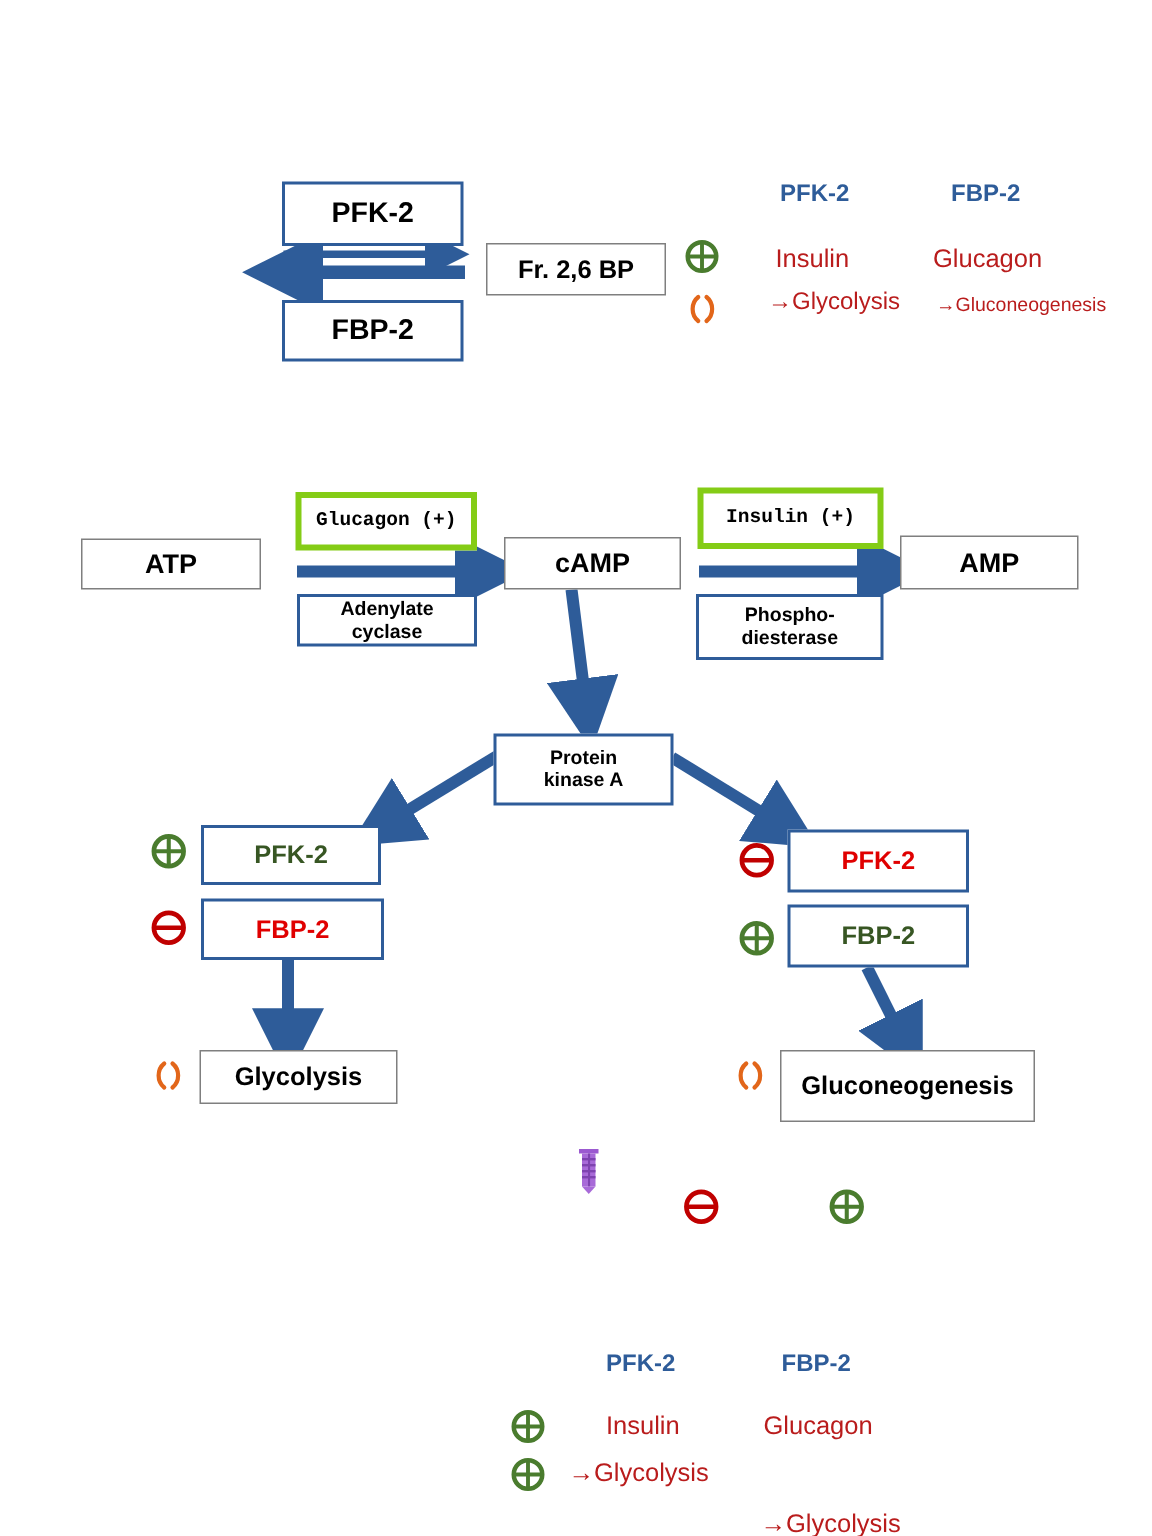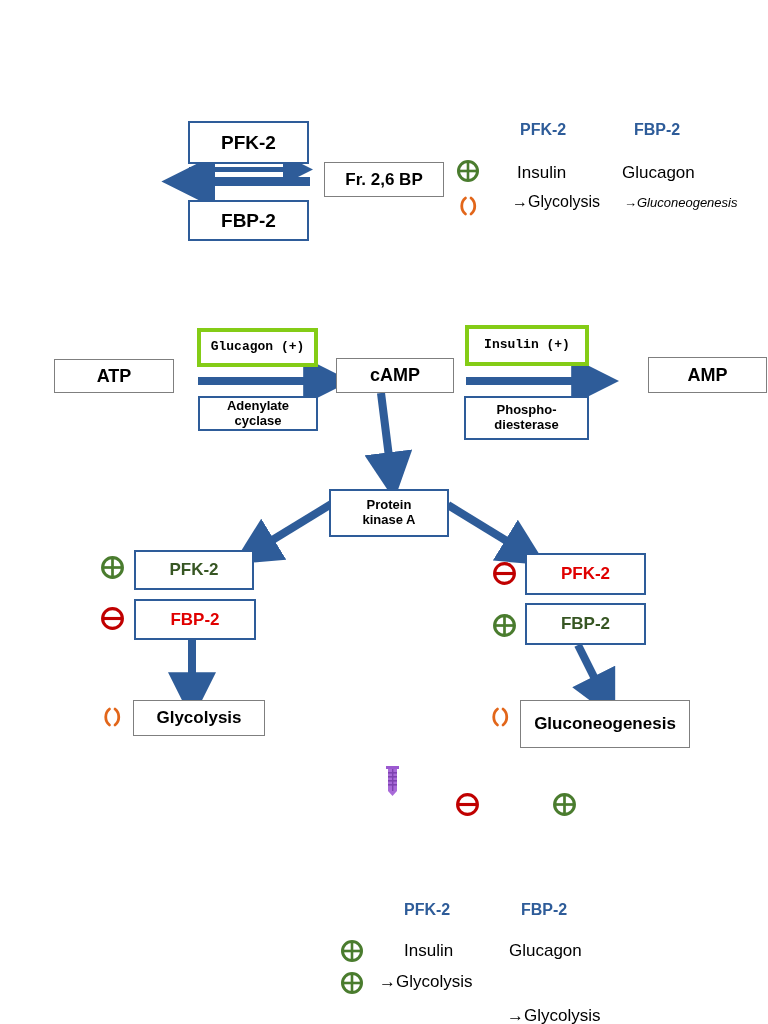--- a/index.html
+++ b/index.html
@@ -23,21 +23,21 @@
   }
   .box-blue{border:2px solid #2E5C99;}
   .box-gray{border:1.5px solid #7F7F7F;}
   .box-green{border:4px solid #84cc16;font-family:Liberation Mono, monospace;}
 
   .t-bold{font-weight:bold;color:#000000;}
   .t-red{font-weight:bold;color:#E00000;}
   .t-darkgreen{font-weight:bold;color:#375623;}
 
   
-  .txt{position:absolute;white-space:nowrap;color:#000000;}
+  .txt{position:absolute;white-space:nowrap;color:#b91c1c;}
   .hdr-blue{color:#2E5C99;font-weight:bold;}
 
   
   .sym{position:absolute;display:block;}
 
   
   svg.arrows{position:absolute;left:0;top:0;width:768px;height:1024px;pointer-events:none;}
 </style>
 </head>
 <body>
@@ -114,21 +114,21 @@
     <path d="M14,4 C19,8 19,16 14,20" fill="none" stroke="#E2661A" stroke-width="2.8" stroke-linecap="round"></path>
   </svg>
 
   <div class="txt hdr-blue" style="left:520px;top:121px;font-size:16px;">PFK-2</div>
   <div class="txt hdr-blue" style="left:634px;top:121px;font-size:16px;">FBP-2</div>
 
   <div class="txt" style="left:517px;top:163px;font-size:17px;">Insulin</div>
   <div class="txt" style="left:622px;top:163px;font-size:17px;">Glucagon</div>
 
   <div class="txt" style="left:512px;top:193px;font-size:16px;">→Glycolysis</div>
-  <div class="txt" style="left:624px;top:195px;font-size:13px;font-style:italic;">→Gluconeogenesis</div>
+  <div class="txt" style="left:624px;top:195px;font-size:13px;">→Gluconeogenesis</div>
 
   <div class="box box-green" style="left:197px;top:328px;width:121px;height:39px;font-size:13px;">
     <span class="t-bold">Glucagon (+)</span>
   </div>
 
   <div class="box box-gray" style="left:54px;top:359px;width:120px;height:34px;font-size:18px;">
     <span class="t-bold">ATP</span>
   </div>
 
   <div class="box box-blue" style="left:198px;top:396px;width:120px;height:35px;font-size:13px;flex-direction:column;">
@@ -142,21 +142,21 @@
 
   <div class="box box-green" style="left:465px;top:325px;width:124px;height:41px;font-size:13px;text-align:center;">
     <span class="t-bold">Insulin (+)</span>
   </div>
 
   <div class="box box-blue" style="left:464px;top:396px;width:125px;height:44px;font-size:13px;flex-direction:column;">
     <span class="t-bold">Phospho-</span>
     <span class="t-bold">diesterase</span>
   </div>
 
-  <div class="box box-gray" style="left:600px;top:357px;width:119px;height:36px;font-size:18px;margin-left:48px;">
+  <div class="box box-gray" style="left:600px;top:357px;width:119px;height:36px;font-size:18px;">
     <span class="t-bold">AMP</span>
   </div>
 
   <div class="box box-blue" style="left:329px;top:489px;width:120px;height:48px;font-size:13px;flex-direction:column;">
     <span class="t-bold">Protein</span>
     <span class="t-bold">kinase A</span>
   </div>
 
   <svg class="sym" style="left:100px;top:555px;" width="25" height="25" viewBox="0 0 24 24">
     <circle cx="12" cy="12" r="9.5" fill="none" stroke="#4A7C2E" stroke-width="3"></circle>

